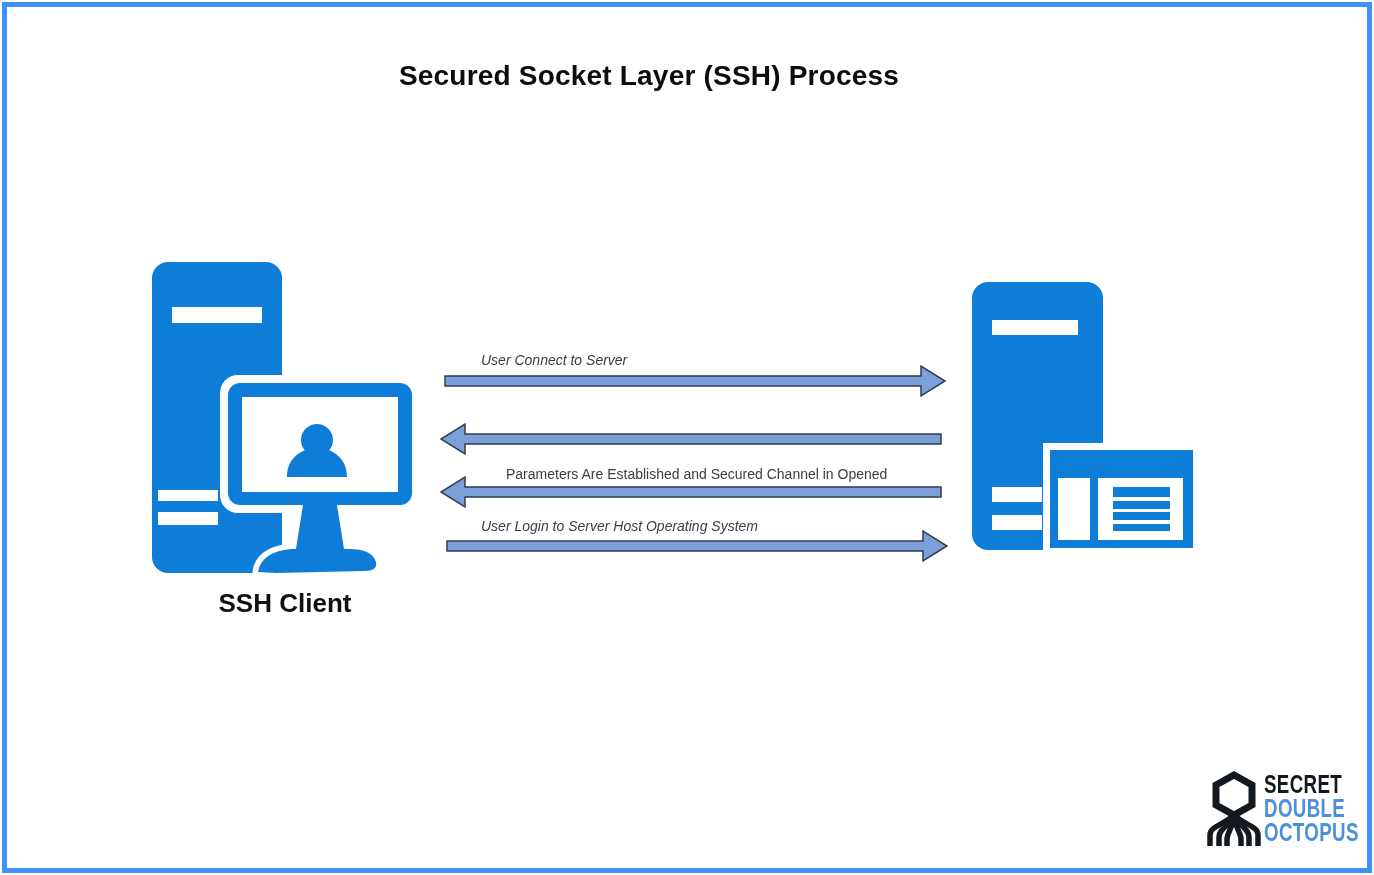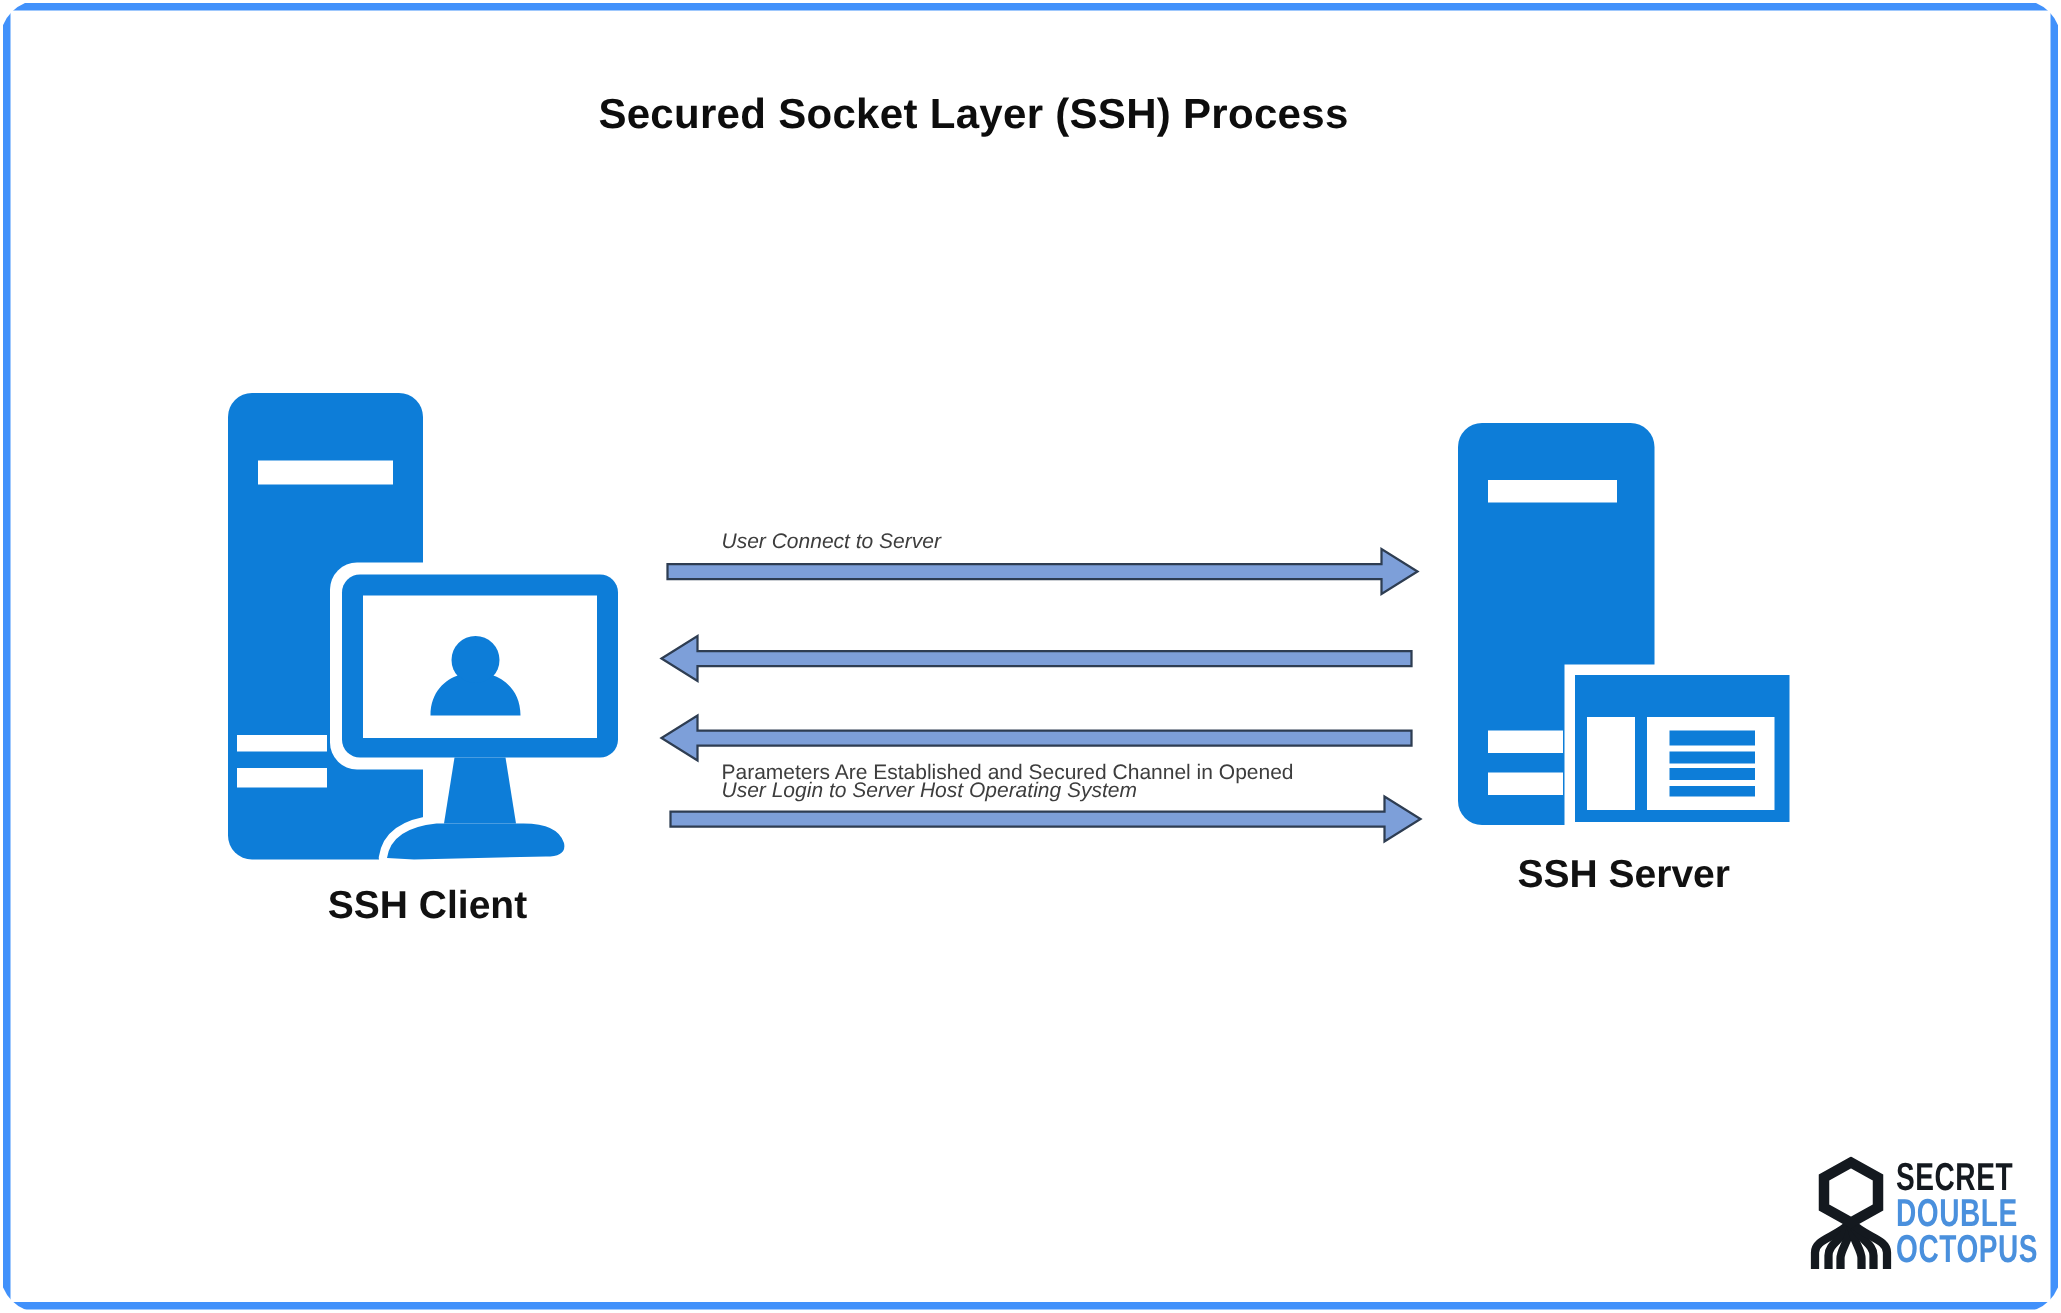--- a/index.html
+++ b/index.html
@@ -1,17 +1,17 @@
 <!DOCTYPE html>
 <html style="--frame-border: #4191fb; --icon-blue: #0d7dd8; --arrow-fill: #7d9fd9; --arrow-stroke: #2e3d52; --label-text: #3d3d3d; --logo-dark: #14191f; --logo-blue: #4a90dd;"><head>
 <meta charset="utf-8">
 <style>
   html,body{margin:0;padding:0;background:#fff;}
   body{font-family:"Liberation Sans", sans-serif;}
-  .page{position:relative;width:1374px;height:875px;background:#fff;overflow:hidden;border-radius:27px;}
+  .page{position:relative;width:1374px;height:875px;background:#fff;overflow:hidden;}
   .frame{position:absolute;inset:2px;border:5px solid var(--frame-border,#4191fb);}
   .title{position:absolute;top:60px;left:0;width:1298px;text-align:center;
          font-size:28px;font-weight:bold;color:#0d0d0d;letter-spacing:.2px;}
   .abs{position:absolute;}
   .node-label{position:absolute;font-size:26px;font-weight:bold;color:#111;text-align:center;}
   .client-label{left:145px;top:588px;width:280px;}
   .server-label{left:960px;top:567px;width:245px;}
   .msg-label{position:absolute;font-size:14px;color:var(--label-text,#3d3d3d);white-space:nowrap;}
   .msg-label.right{text-align:right;}
   .arrow{position:absolute;width:505px;height:36px;}
@@ -68,32 +68,31 @@
       <rect class="white" x="78" y="168" width="158" height="113"></rect>
       <rect class="blue" x="85" y="175" width="143" height="98"></rect>
       <rect class="white" x="93" y="203" width="32" height="62"></rect>
       <rect class="white" x="133" y="203" width="85" height="62"></rect>
       <rect class="blue" x="148" y="212" width="57" height="10"></rect>
       <rect class="blue" x="148" y="226" width="57" height="8"></rect>
       <rect class="blue" x="148" y="237" width="57" height="8"></rect>
       <rect class="blue" x="148" y="249" width="57" height="7"></rect>
     </g>
   </svg>
-  <div class="node-label server-label">SSH Server</div>
 
   <div class="msg-label" style="left:481px;top:352px;font-style:italic;">User Connect to Server</div>
   <svg class="arrow" style="left:443px;top:363px;" viewBox="0 0 505 36">
     <polygon points="2,13 478,13 478,3 502,18 478,33 478,23 2,23"></polygon>
   </svg>
 
   <svg class="arrow" style="left:438px;top:421px;" viewBox="0 0 505 36">
     <polygon points="503,13 27,13 27,3 3,18 27,33 27,23 503,23"></polygon>
   </svg>
 
-  <div class="msg-label" style="left:481px;top:466px;margin-top:40px;">Parameters Are Established and Secured Channel in Opened</div>
+  <div class="msg-label" style="left:506px;top:466px;">Parameters Are Established and Secured Channel in Opened</div>
   <svg class="arrow" style="left:438px;top:474px;" viewBox="0 0 505 36">
     <polygon points="503,13 27,13 27,3 3,18 27,33 27,23 503,23"></polygon>
   </svg>
 
   <div class="msg-label" style="left:481px;top:518px;font-style:italic;">User Login to Server Host Operating System</div>
   <svg class="arrow" style="left:445px;top:528px;" viewBox="0 0 505 36">
     <polygon points="2,13 478,13 478,3 502,18 478,33 478,23 2,23"></polygon>
   </svg>
 
   <svg class="abs octo" style="left:1206px;top:771px;" width="60" height="80" viewBox="0 0 60 80">

